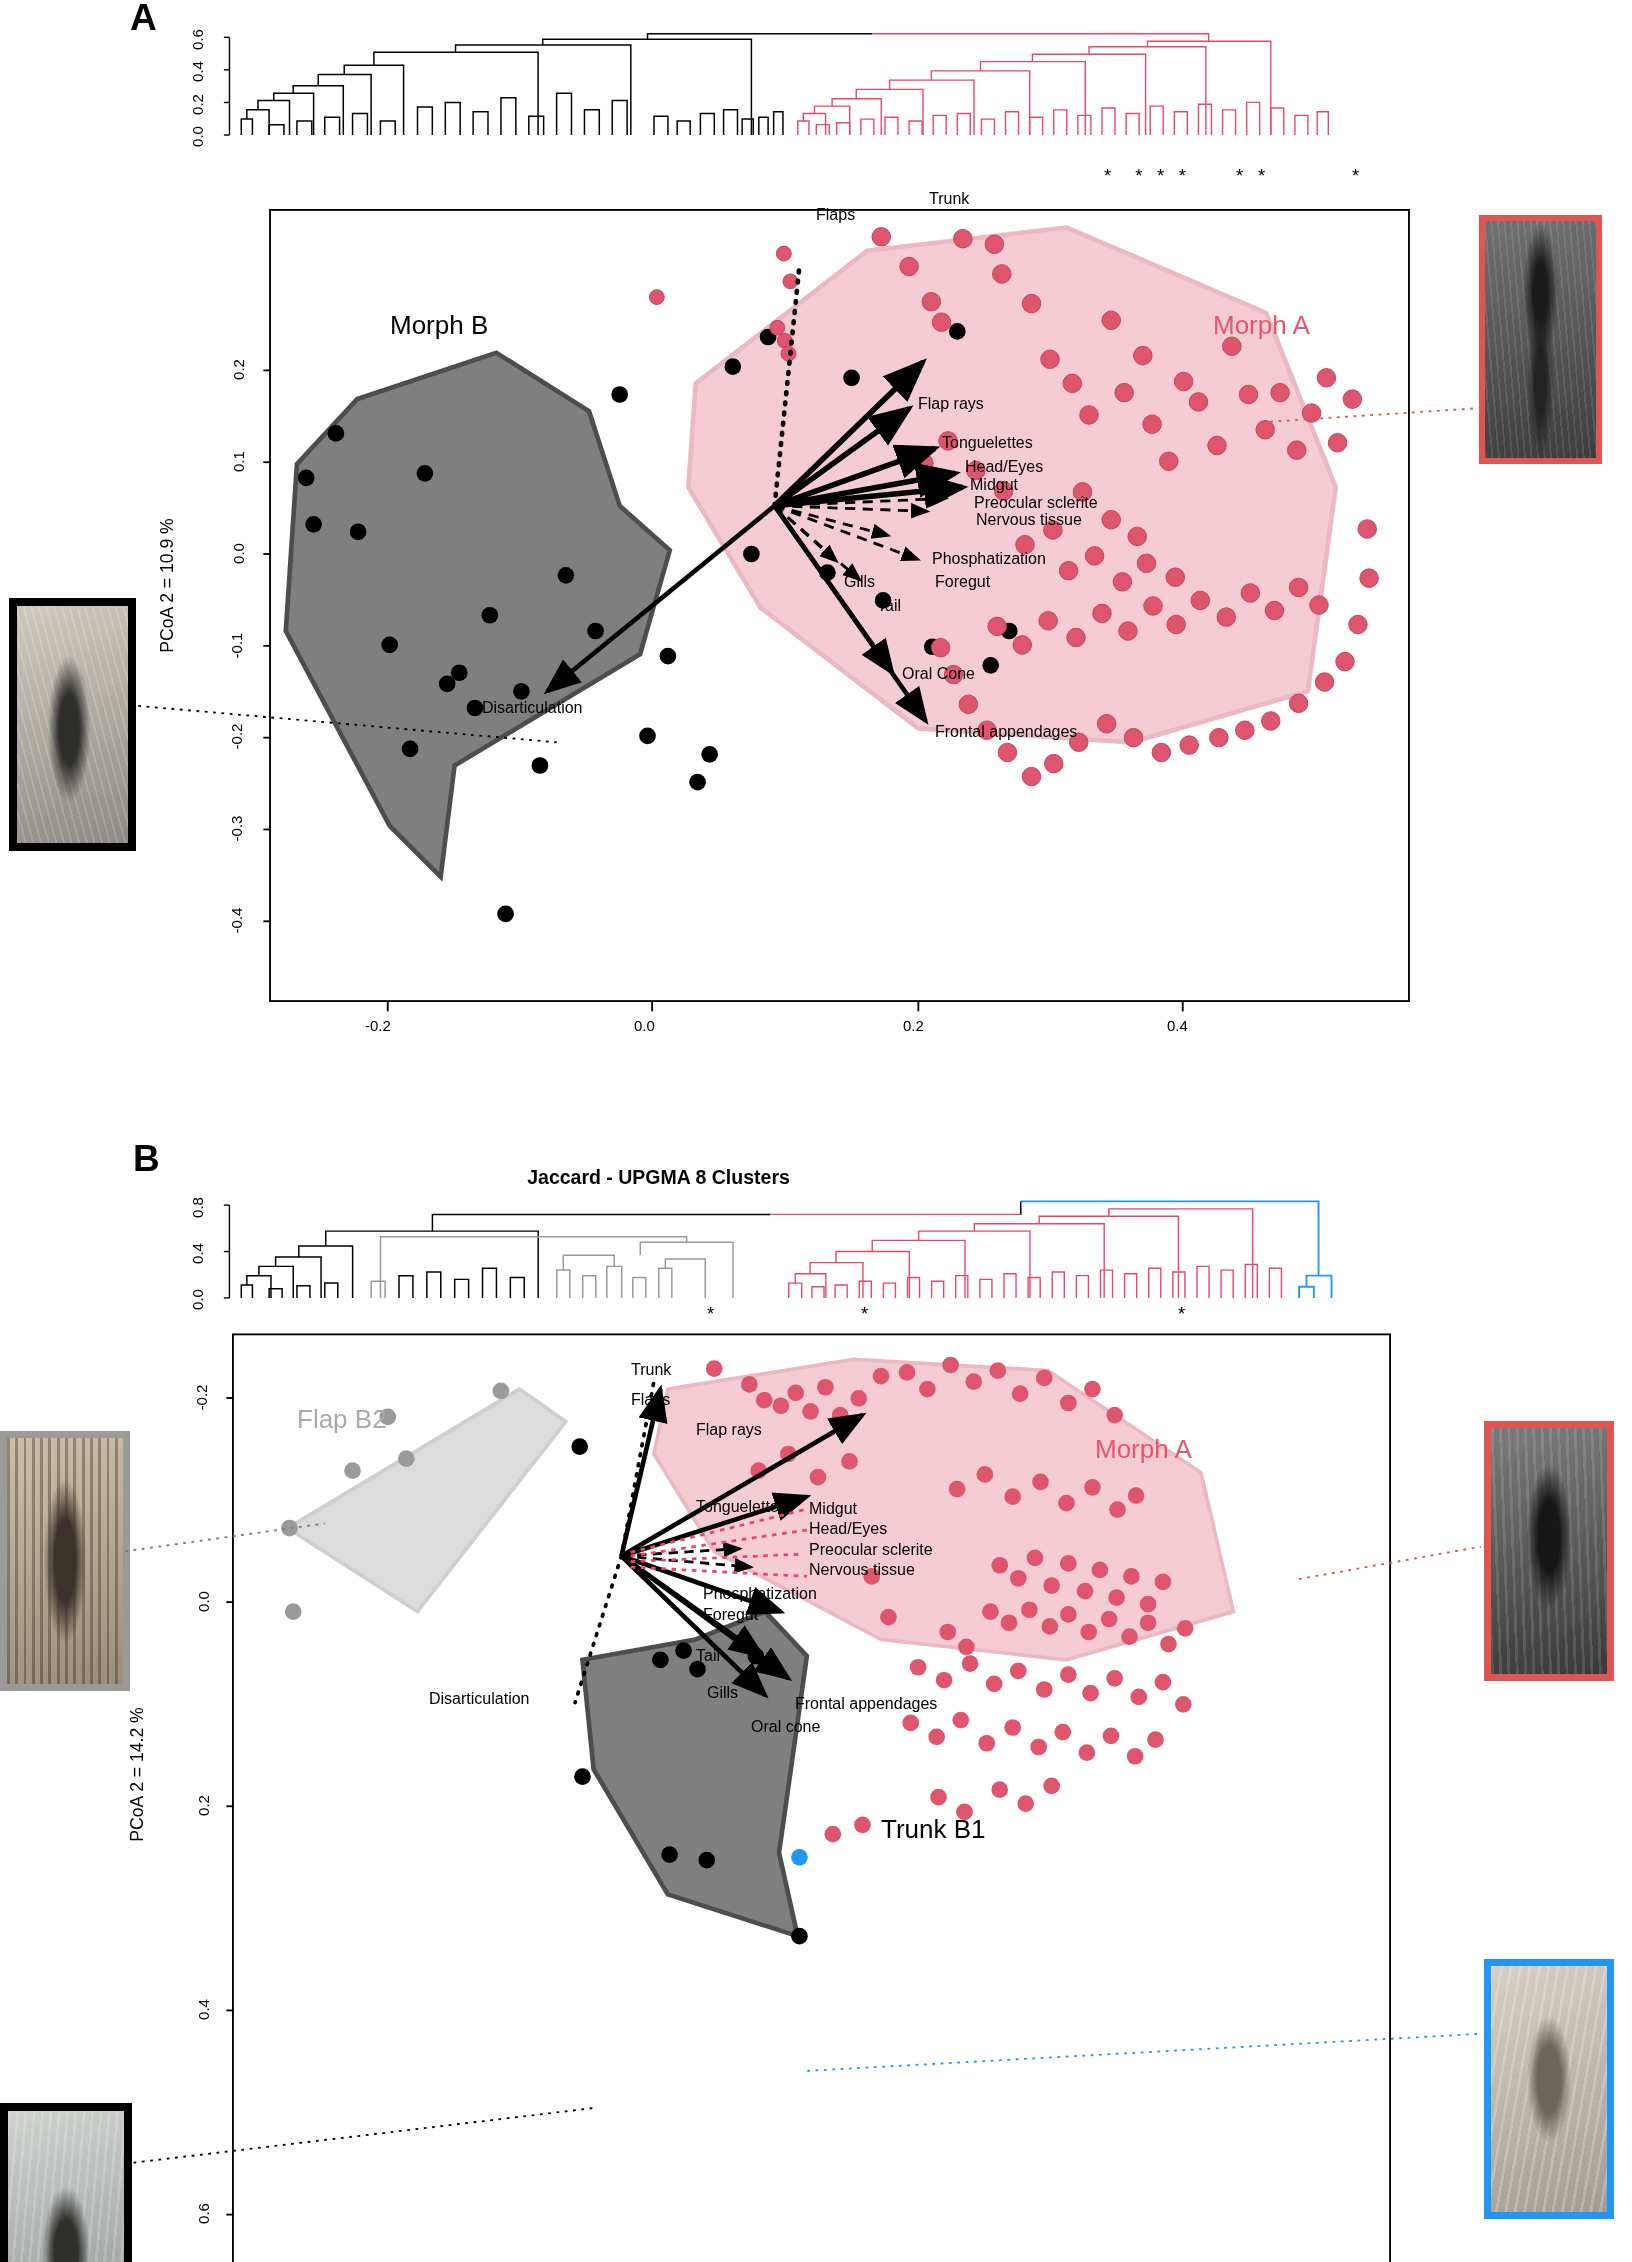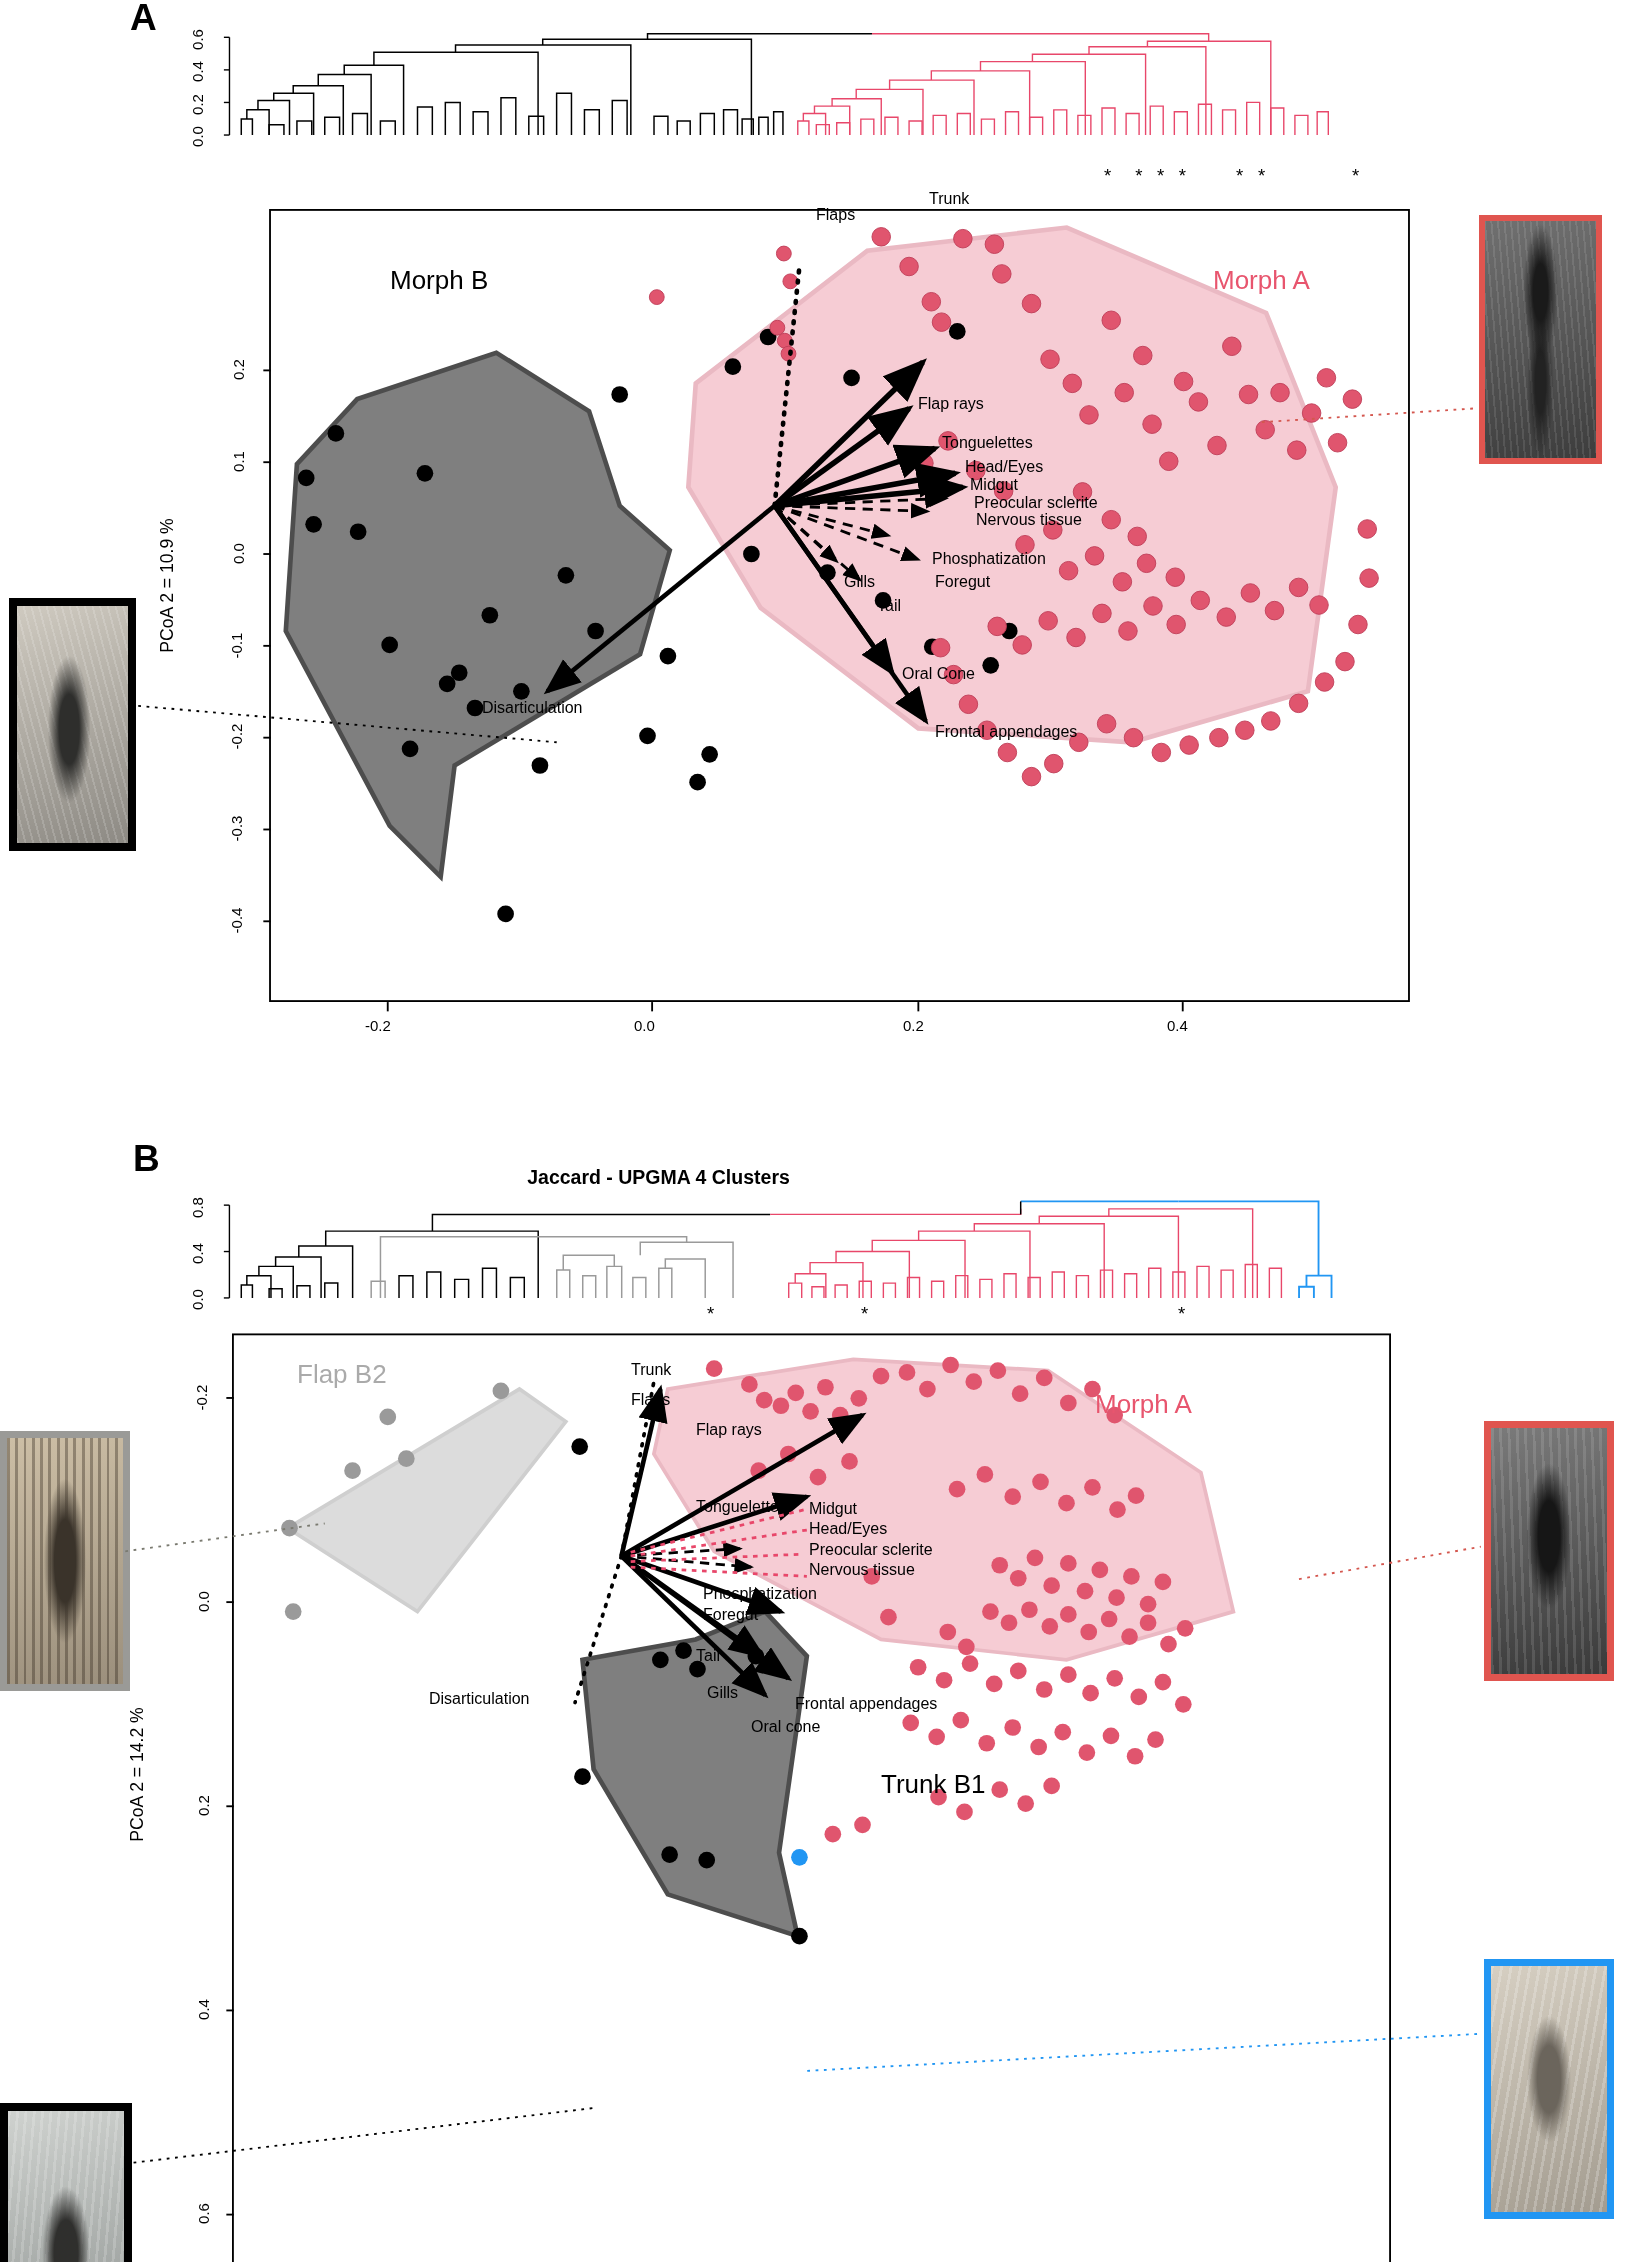--- a/index.html
+++ b/index.html
@@ -3,21 +3,21 @@
 <meta charset="utf-8">
 <style>
   html,body{margin:0;padding:0;background:#fff;}
   body{width:1633px;height:2262px;position:relative;font-family:"Liberation Sans",sans-serif;color:#000;overflow:hidden;}
   .panel{position:absolute;}
   .panel-letter{font-weight:bold;font-size:37px;font-family:"Liberation Sans",sans-serif;}
   .dendro-title{font-weight:bold;font-size:19.5px;text-align:center;font-family:"Liberation Sans",sans-serif;}
   .axis-label{font-size:17.6px;font-family:"Liberation Sans",sans-serif;}
   .tick-label{font-size:15px;font-family:"Liberation Sans",sans-serif;}
   .vrot{transform:rotate(-90deg);transform-origin:center center;white-space:nowrap;}
-  .morph-label{font-size:26px;font-family:"Liberation Sans",sans-serif;}
+  .morph-label{font-size:26px;font-family:"Liberation Sans",sans-serif;margin-top:45px;}
   .trait-label{font-size:16px;font-family:"Liberation Sans",sans-serif;white-space:nowrap;}
   .photo{position:absolute;background:#9a9a97;}
   .photo-inner{position:absolute;inset:0;}
   svg{display:block;}
   .plotbox{fill:none;stroke:#000;stroke-width:2;}
 </style>
 </head>
 <body>
 
 <div class="panel" style="left:0;top:0;width:1633px;height:1132px;">
@@ -324,21 +324,21 @@
   <svg style="position:absolute;left:0;top:0;" width="1633" height="1132" viewBox="0 0 1760 1220">
     <line x1="1360" y1="455" x2="1592" y2="440" stroke="#d4574f" stroke-width="2" stroke-dasharray="3 6"></line>
     <line x1="140" y1="760" x2="600" y2="800" stroke="#000" stroke-width="2" stroke-dasharray="3 6"></line>
   </svg>
 </div>
 
 <div class="panel" style="left:0;top:1143px;width:1633px;height:1120px;">
 
   <div class="panel-letter" style="position:absolute;left:133px;top:-4.6px;">B</div>
 
-  <div class="dendro-title" style="position:absolute;left:334px;top:23px;width:649px;">Jaccard - UPGMA 4 Clusters</div>
+  <div class="dendro-title" style="position:absolute;left:334px;top:23px;width:649px;">Jaccard - UPGMA 8 Clusters</div>
 
   <div style="position:absolute;left:232px;top:51px;width:1132px;height:116px;">
     <svg width="1132" height="116" viewBox="0 0 1220 125">
       <g stroke="#000" stroke-width="1.6" fill="none">
         <path d="M10 112 L10 98 L22 98 L22 112 M16 98 L16 88 L42 88 L42 112 M29 88 L29 78 L66 78 L66 112
                  M47 78 L47 68 L96 68 L96 112 M72 68 L72 56 L130 56 L130 112"></path>
         <path d="M40 112 L40 102 L54 102 L54 112 M70 112 L70 99 L84 99 L84 112
                  M100 112 L100 96 L114 96 L114 112"></path>
         <path d="M101 56 L101 40 L330 40 L330 112 M216 40 L216 22 L580 22"></path>
         <path d="M180 112 L180 88 L195 88 L195 112 M210 112 L210 84 L225 84 L225 112

